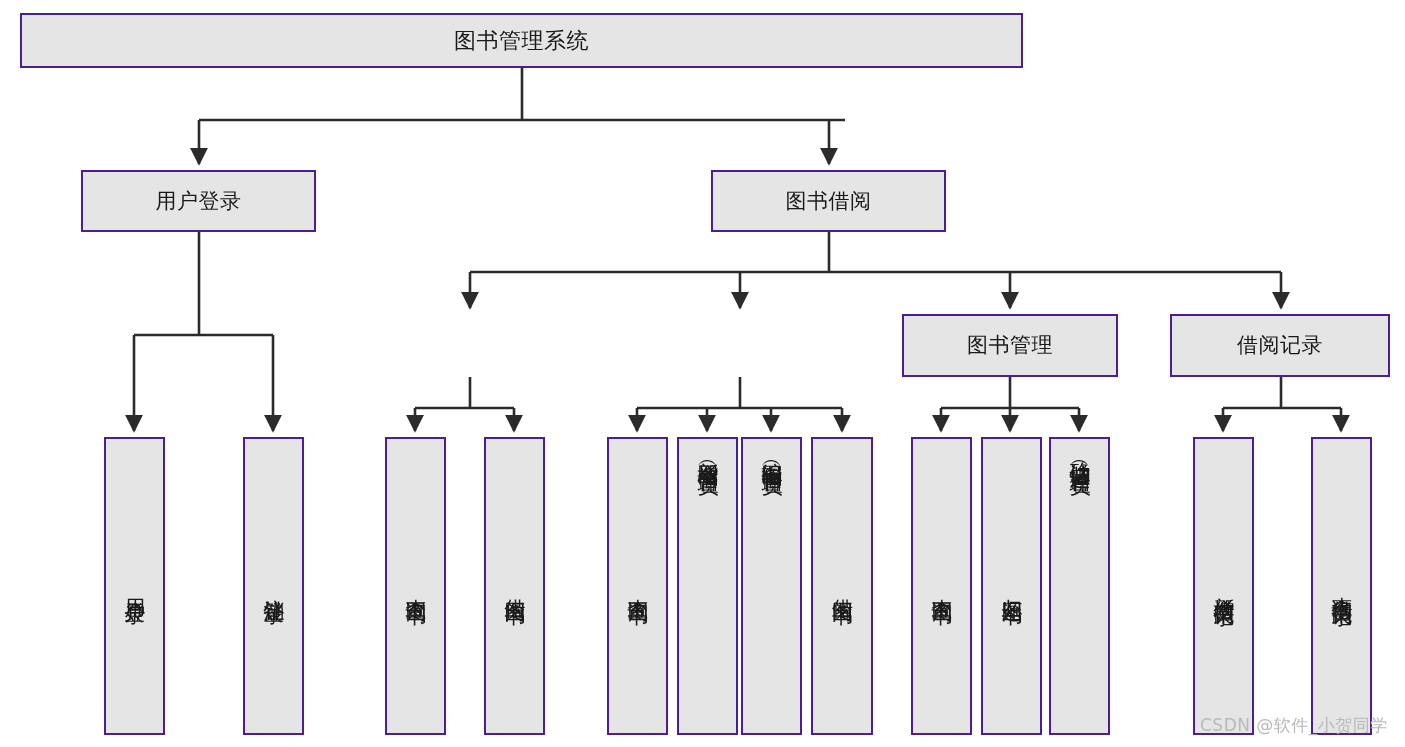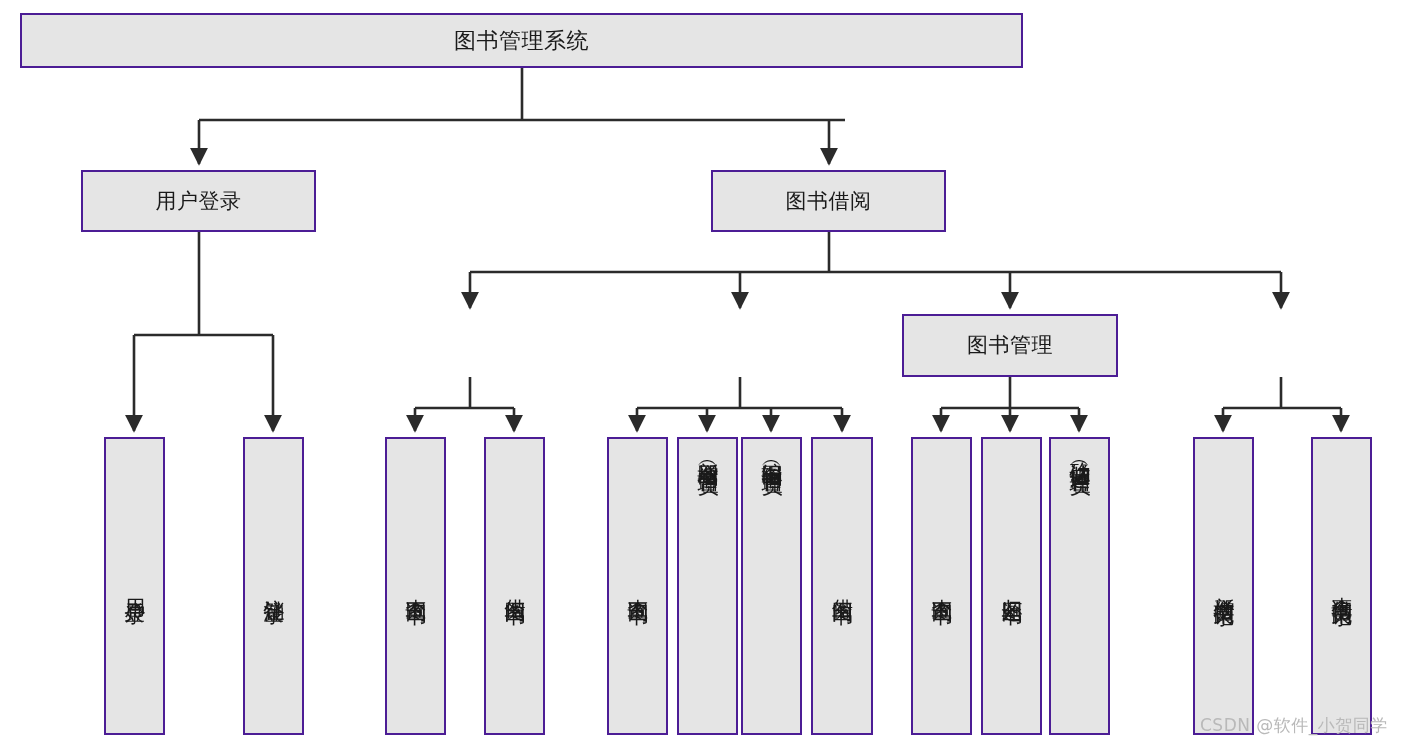--- a/index.html
+++ b/index.html
@@ -140,20 +140,23 @@
   <div class="node horiz" style="left:81px; top:170px; width:235px; height:62px;">
     <span class="label">用户登录</span>
   </div>
   <div class="node horiz" style="left:711px; top:170px; width:235px; height:62px;">
     <span class="label">图书借阅</span>
   </div>
 
   <div class="node horiz" style="left:902px; top:314px; width:216px; height:63px;">
     <span class="label">图书管理</span>
   </div>
+  <div class="node horiz" style="left:1170px; top:314px; width:220px; height:63px;">
+    <span class="label">借阅记录</span>
+  </div>
 
   <div class="node vert mid" style="left:104px; top:437px; width:61px; height:298px;">
     <span class="label">用户登录</span>
   </div>
   <div class="node vert mid" style="left:243px; top:437px; width:61px; height:298px;">
     <span class="label">注销登录</span>
   </div>
 
   <div class="node vert mid" style="left:385px; top:437px; width:61px; height:298px;">
     <span class="label">查询图书</span>

